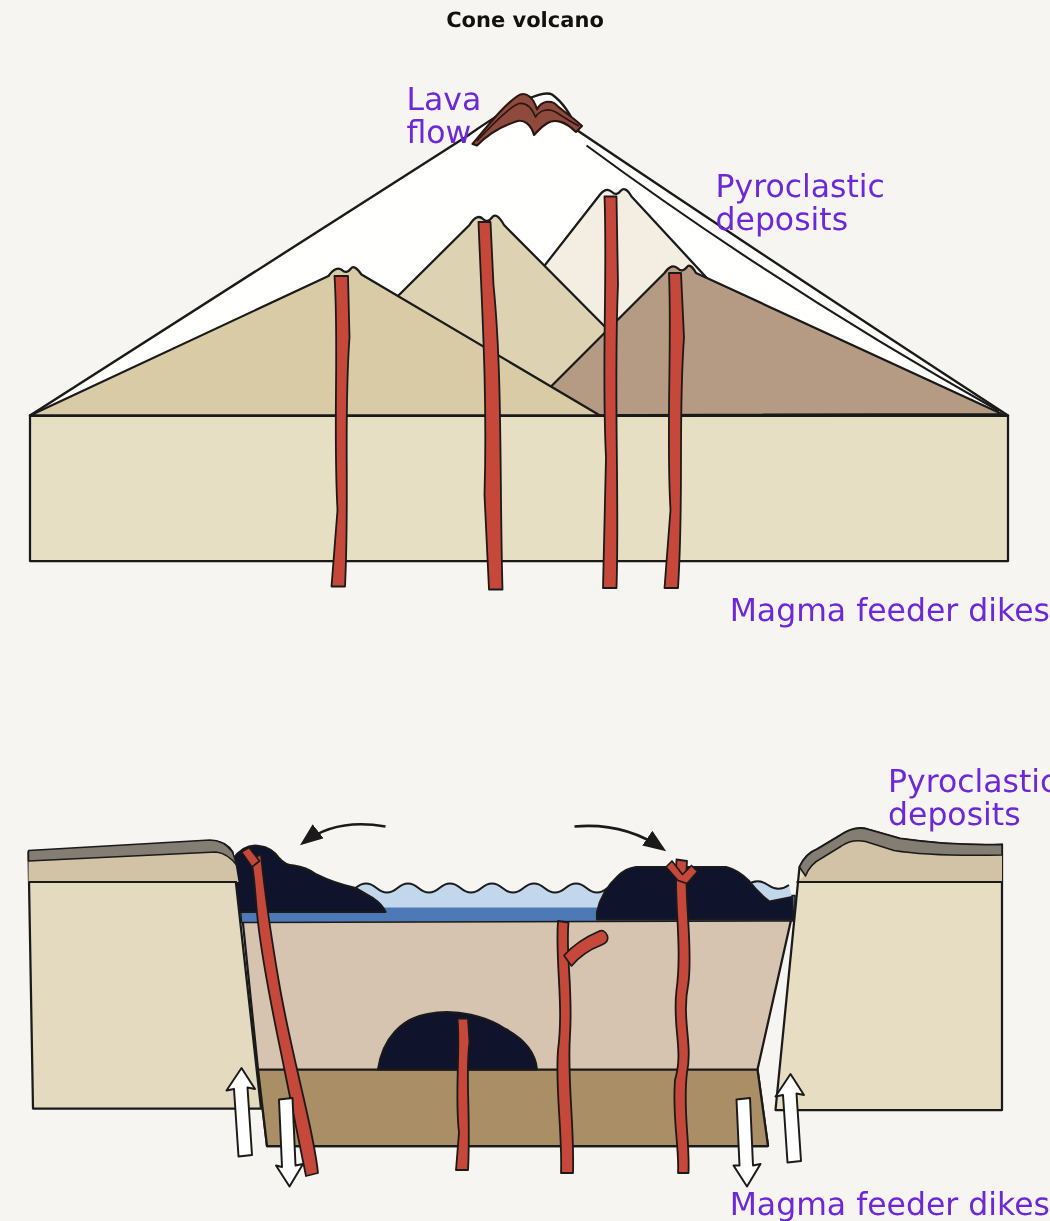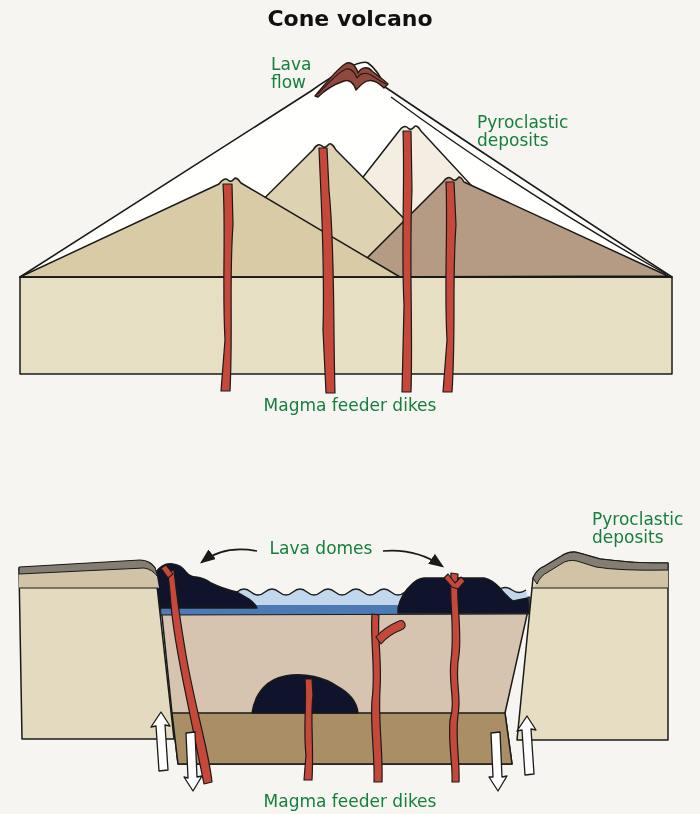--- a/index.html
+++ b/index.html
@@ -4,28 +4,28 @@
 <style>
   html,body{margin:0;padding:0;}
   .stage{
     position:relative;width:700px;height:814px;
     background:#f7f5f1;overflow:hidden;
     font-family:"DejaVu Sans","Liberation Sans",sans-serif;
     color:#161616;
   }
   .stage svg{position:absolute;left:0;top:0;}
   .lbl{
-    position:absolute;font-size:17px;line-height:1.07;
-    color:#15803d;white-space:pre-line;
+    position:absolute;font-size:21px;line-height:1.07;
+    color:#6d28d9;white-space:pre-line;
   }
   .title{
     position:absolute;left:0;width:700px;text-align:center;
-    font-size:22px;font-weight:bold;color:#111;
+    font-size:14px;font-weight:bold;color:#111;
   }
-  .center{text-align:center;left:0;width:700px;}
+  .center{text-align:right;left:0;width:700px;}
 </style>
 </head>
 <body>
 
 <div class="stage">
 
 <svg width="700" height="814" viewBox="0 0 700 814">
   <defs>
     <marker id="ah" markerWidth="9" markerHeight="7" refX="7.5" refY="3.5" orient="auto">
       <path d="M0,0 L9,3.5 L0,7 Z" fill="#1a1a1a"></path>
@@ -105,20 +105,19 @@
 
 <div class="title" style="top:6px">Cone volcano</div>
 
 <div class="lbl" style="left:271px;top:55px;width:58px">Lava flow</div>
 
 <div class="lbl" style="left:477px;top:113px;width:104px">Pyroclastic deposits</div>
 
 <div class="lbl center" style="top:396px">Magma feeder dikes</div>
 
 
-<div class="lbl" style="left:246px;top:539px;width:150px;text-align:center">Lava domes</div>
 
 <div class="lbl" style="left:592px;top:510px;width:104px">Pyroclastic deposits</div>
 
 
 <div class="lbl center" style="top:792px">Magma feeder dikes</div>
 
 </div>
 
 </body></html>

